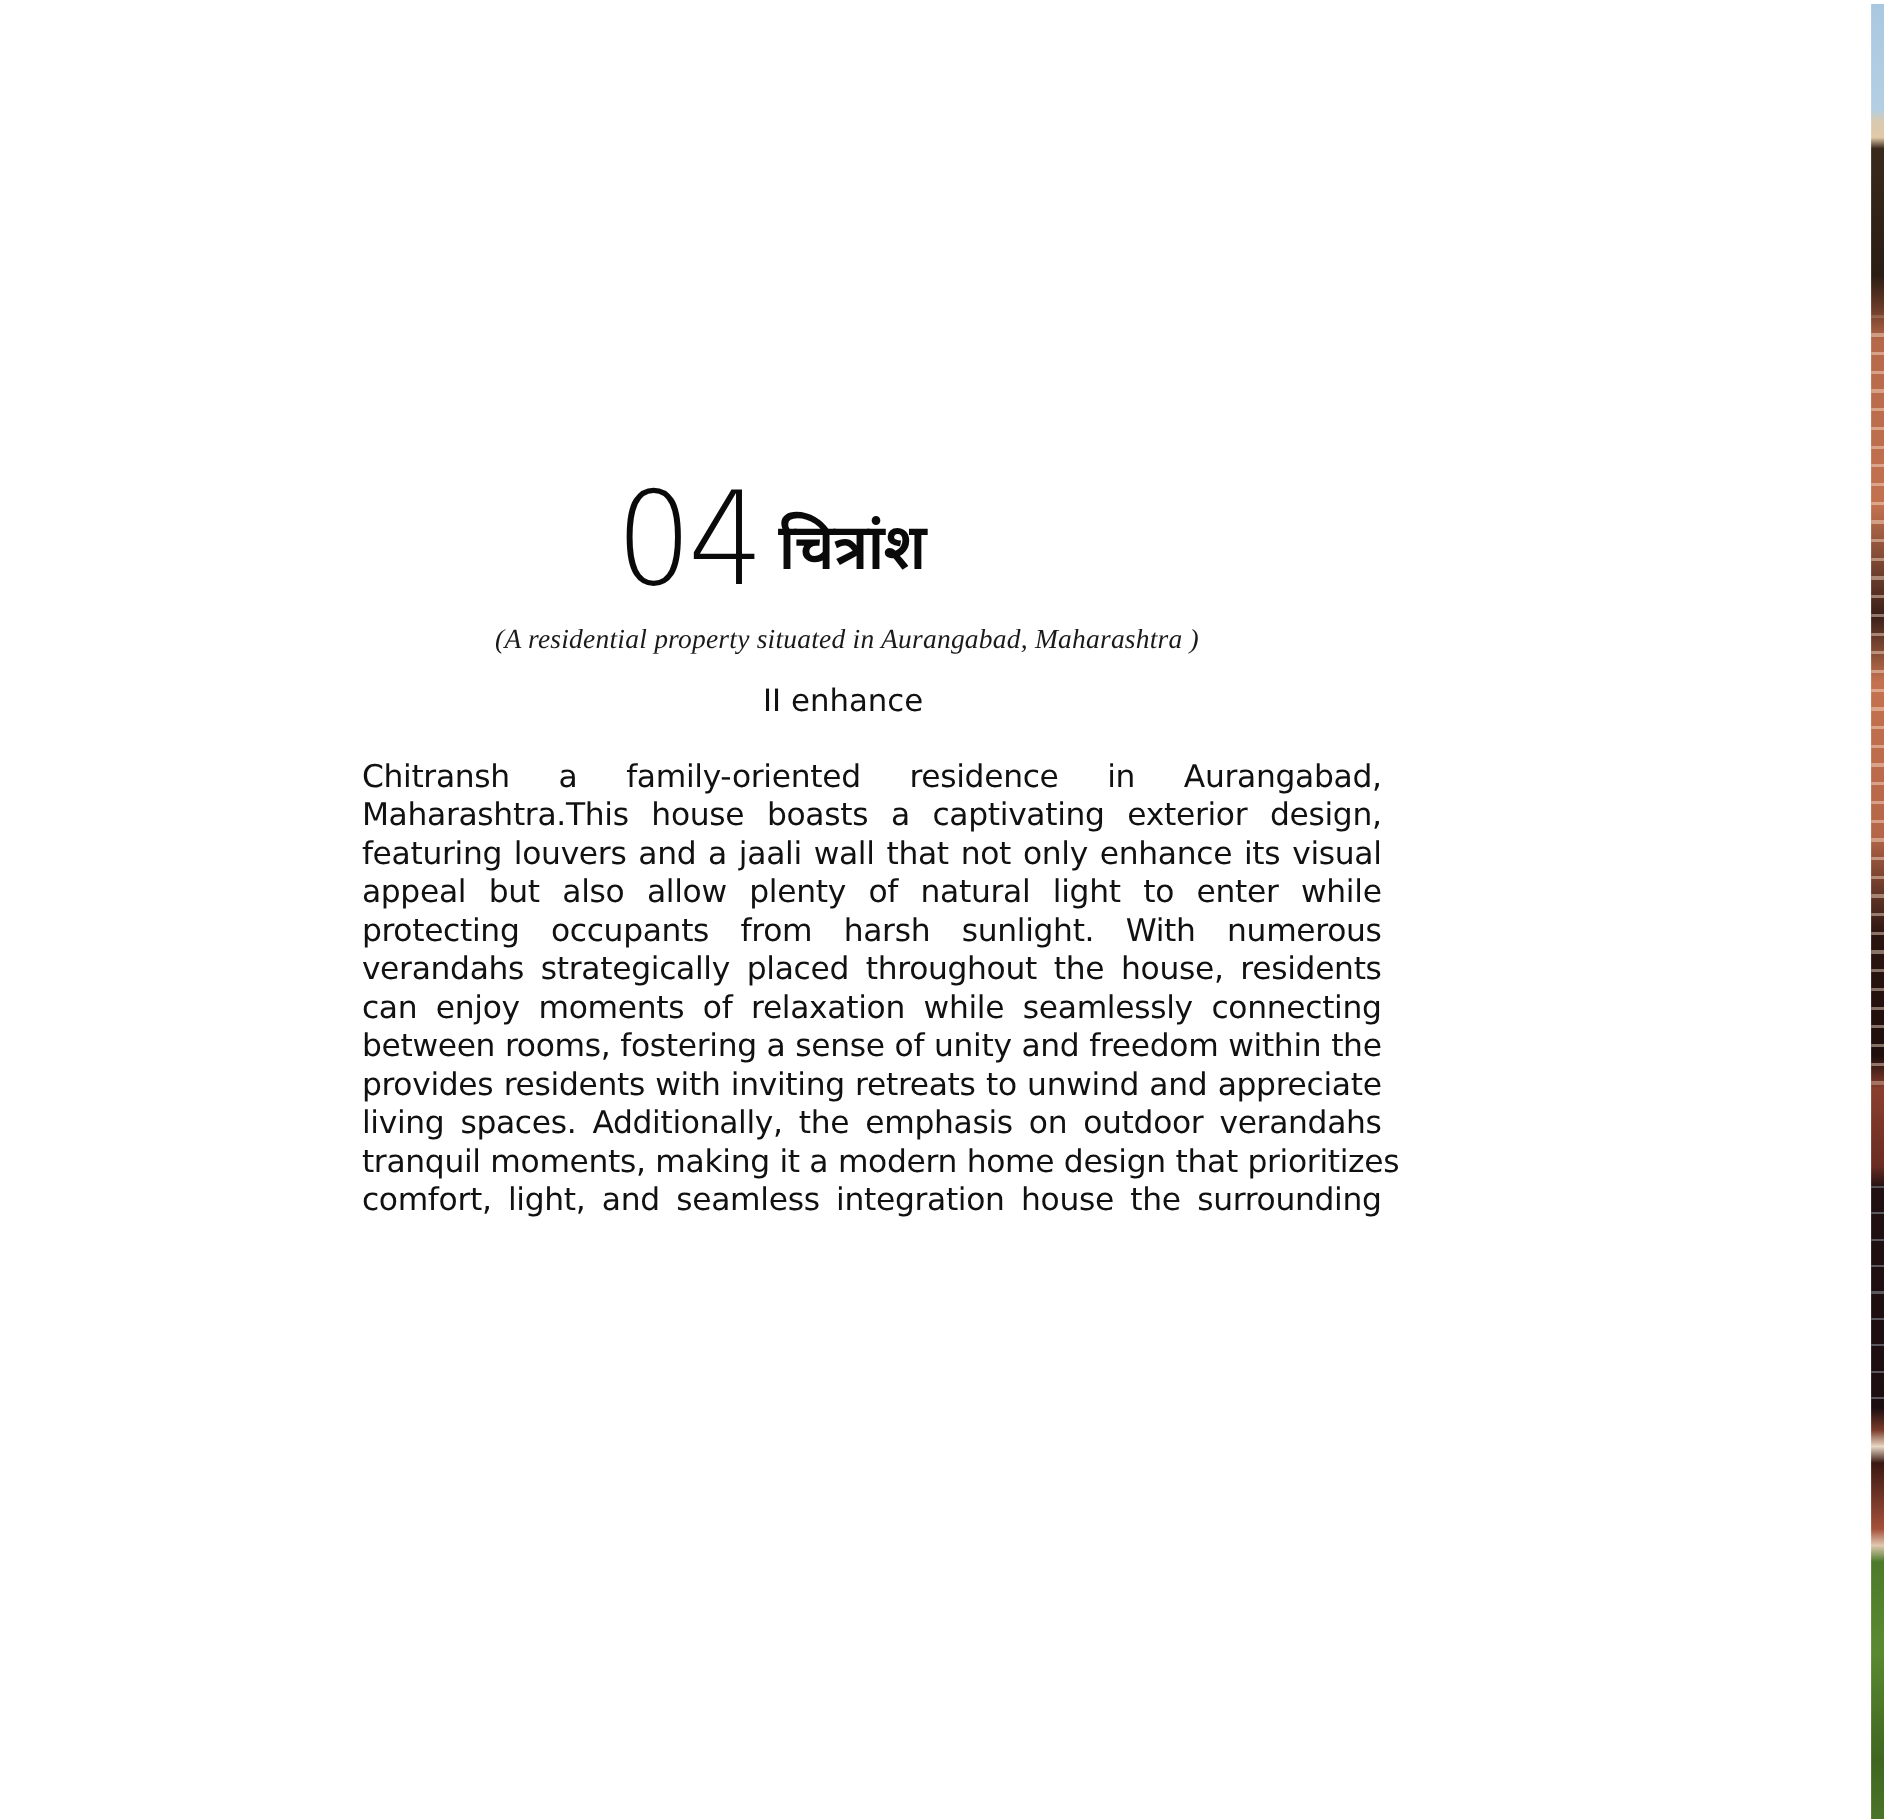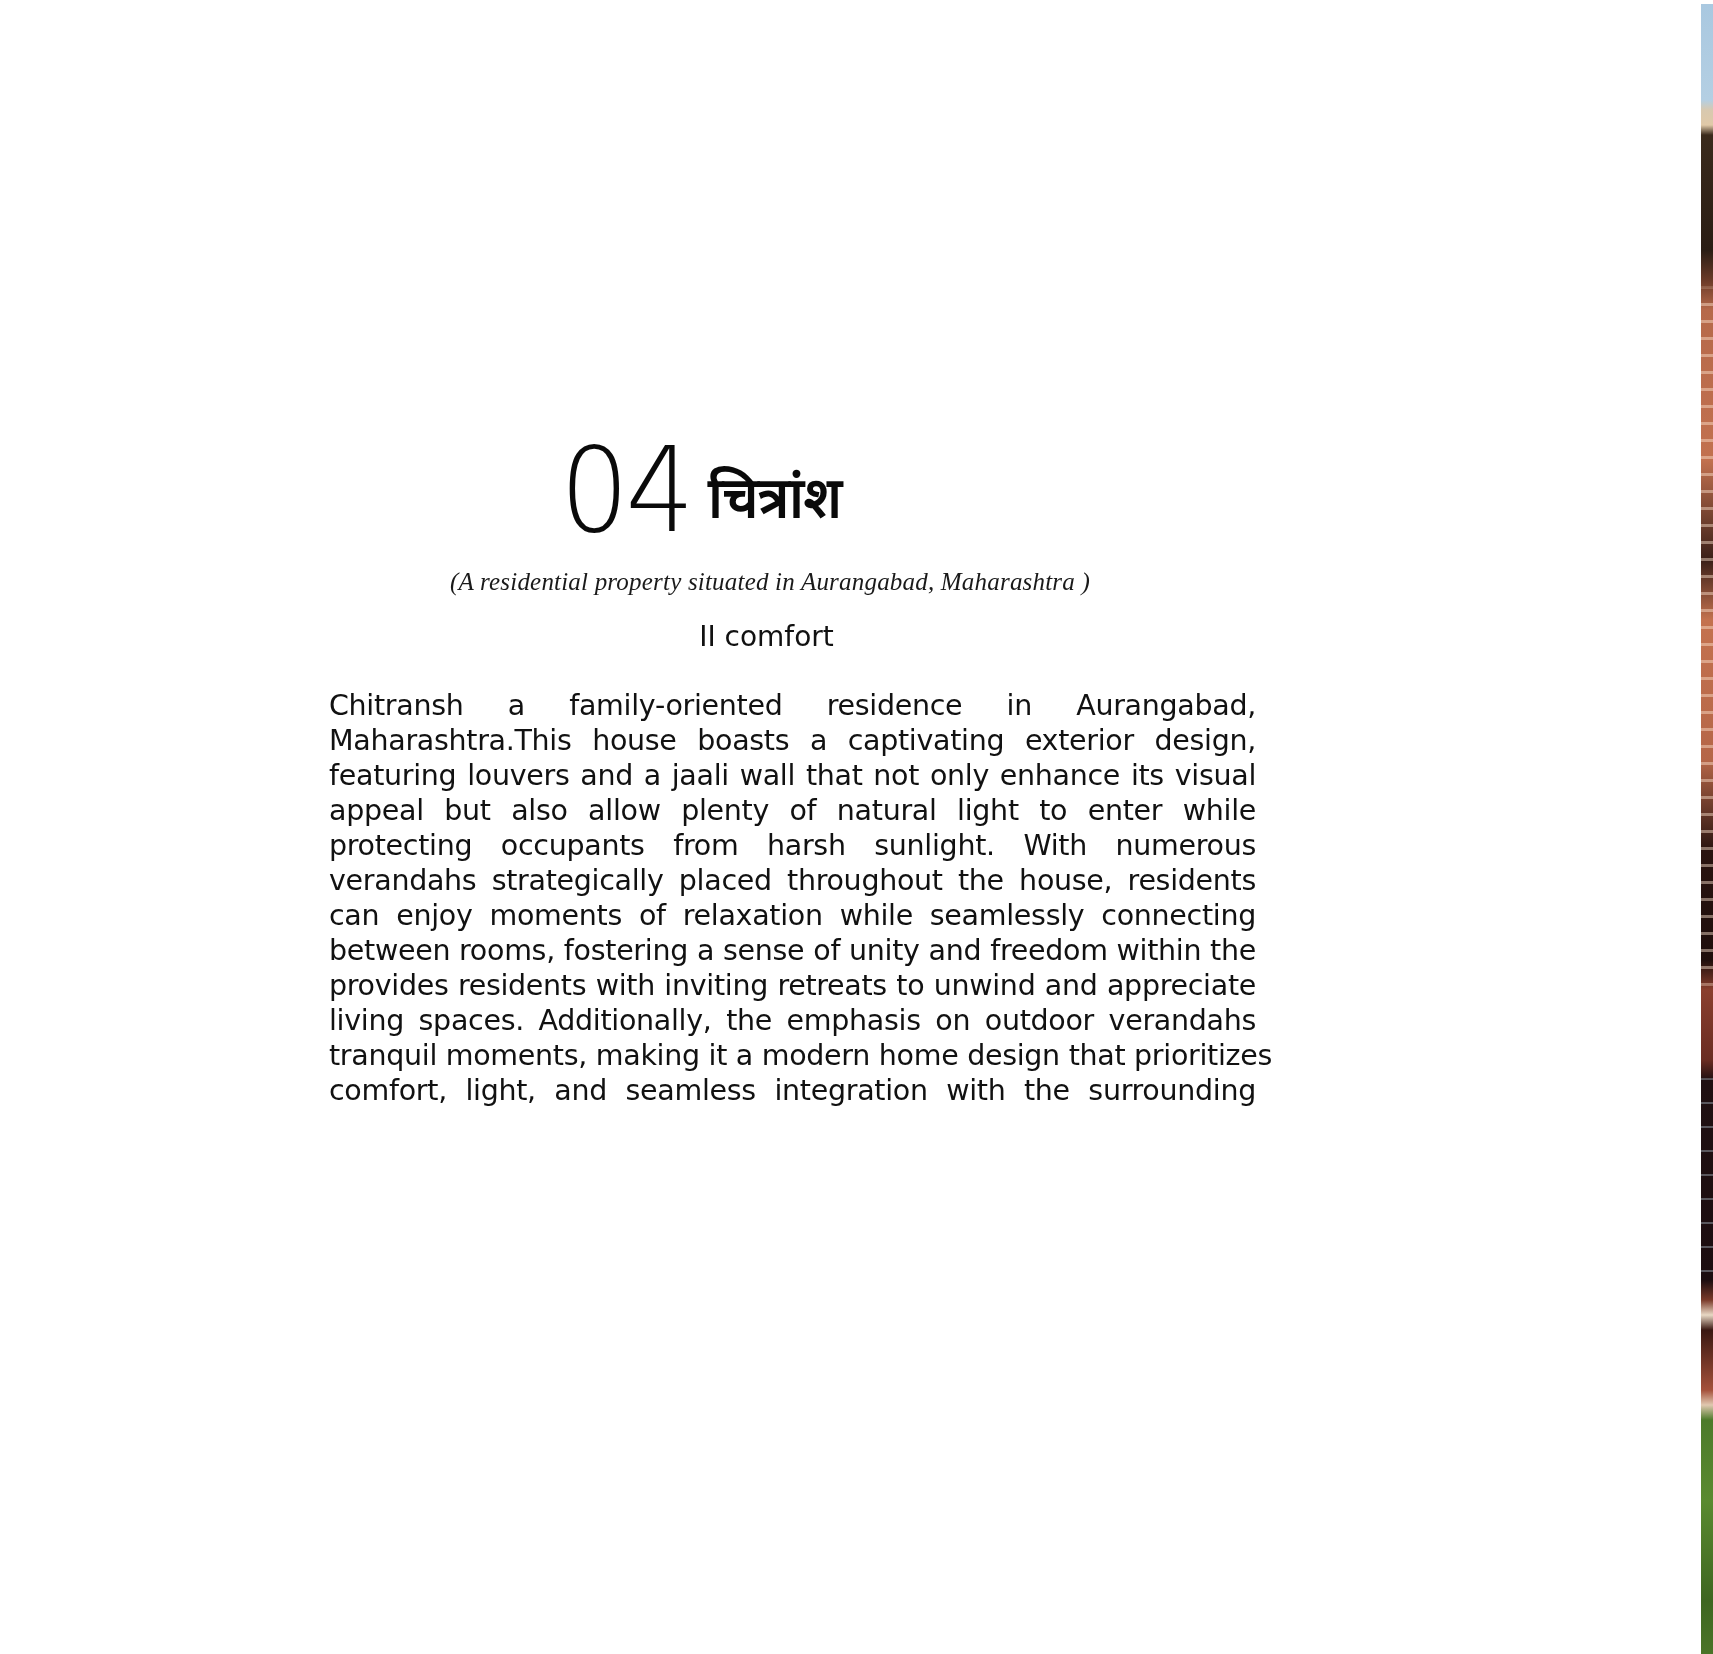--- a/index.html
+++ b/index.html
@@ -148,31 +148,31 @@
 <body>
 
 <div class="page">
   <div class="title-row">
     <span class="title-number">04</span>
     <span class="title-hindi">चित्रांश</span>
   </div>
 
   <div class="subtitle">(A residential property situated in Aurangabad, Maharashtra )</div>
 
-  <div class="semester">II comfort</div>
+  <div class="semester">II enhance</div>
 
   <div class="body-text">
     <span class="line">Chitransh a family-oriented residence in Aurangabad,</span>
     <span class="line">Maharashtra.This house boasts a captivating exterior design,</span>
     <span class="line">featuring louvers and a jaali wall that not only enhance its visual</span>
     <span class="line">appeal but also allow plenty of natural light to enter while</span>
     <span class="line">protecting occupants from harsh sunlight. With numerous</span>
     <span class="line">verandahs strategically placed throughout the house, residents</span>
     <span class="line">can enjoy moments of relaxation while seamlessly connecting</span>
     <span class="line">between rooms, fostering a sense of unity and freedom within the</span>
     <span class="line">provides residents with inviting retreats to unwind and appreciate</span>
     <span class="line">living spaces. Additionally, the emphasis on outdoor verandahs</span>
     <span class="line">tranquil moments, making it a modern home design that prioritizes</span>
-    <span class="line">comfort, light, and seamless integration with the surrounding</span>
+    <span class="line">comfort, light, and seamless integration house the surrounding</span>
   </div>
 </div>
 
 <div class="photo-strip"></div>
 
 </body></html>

